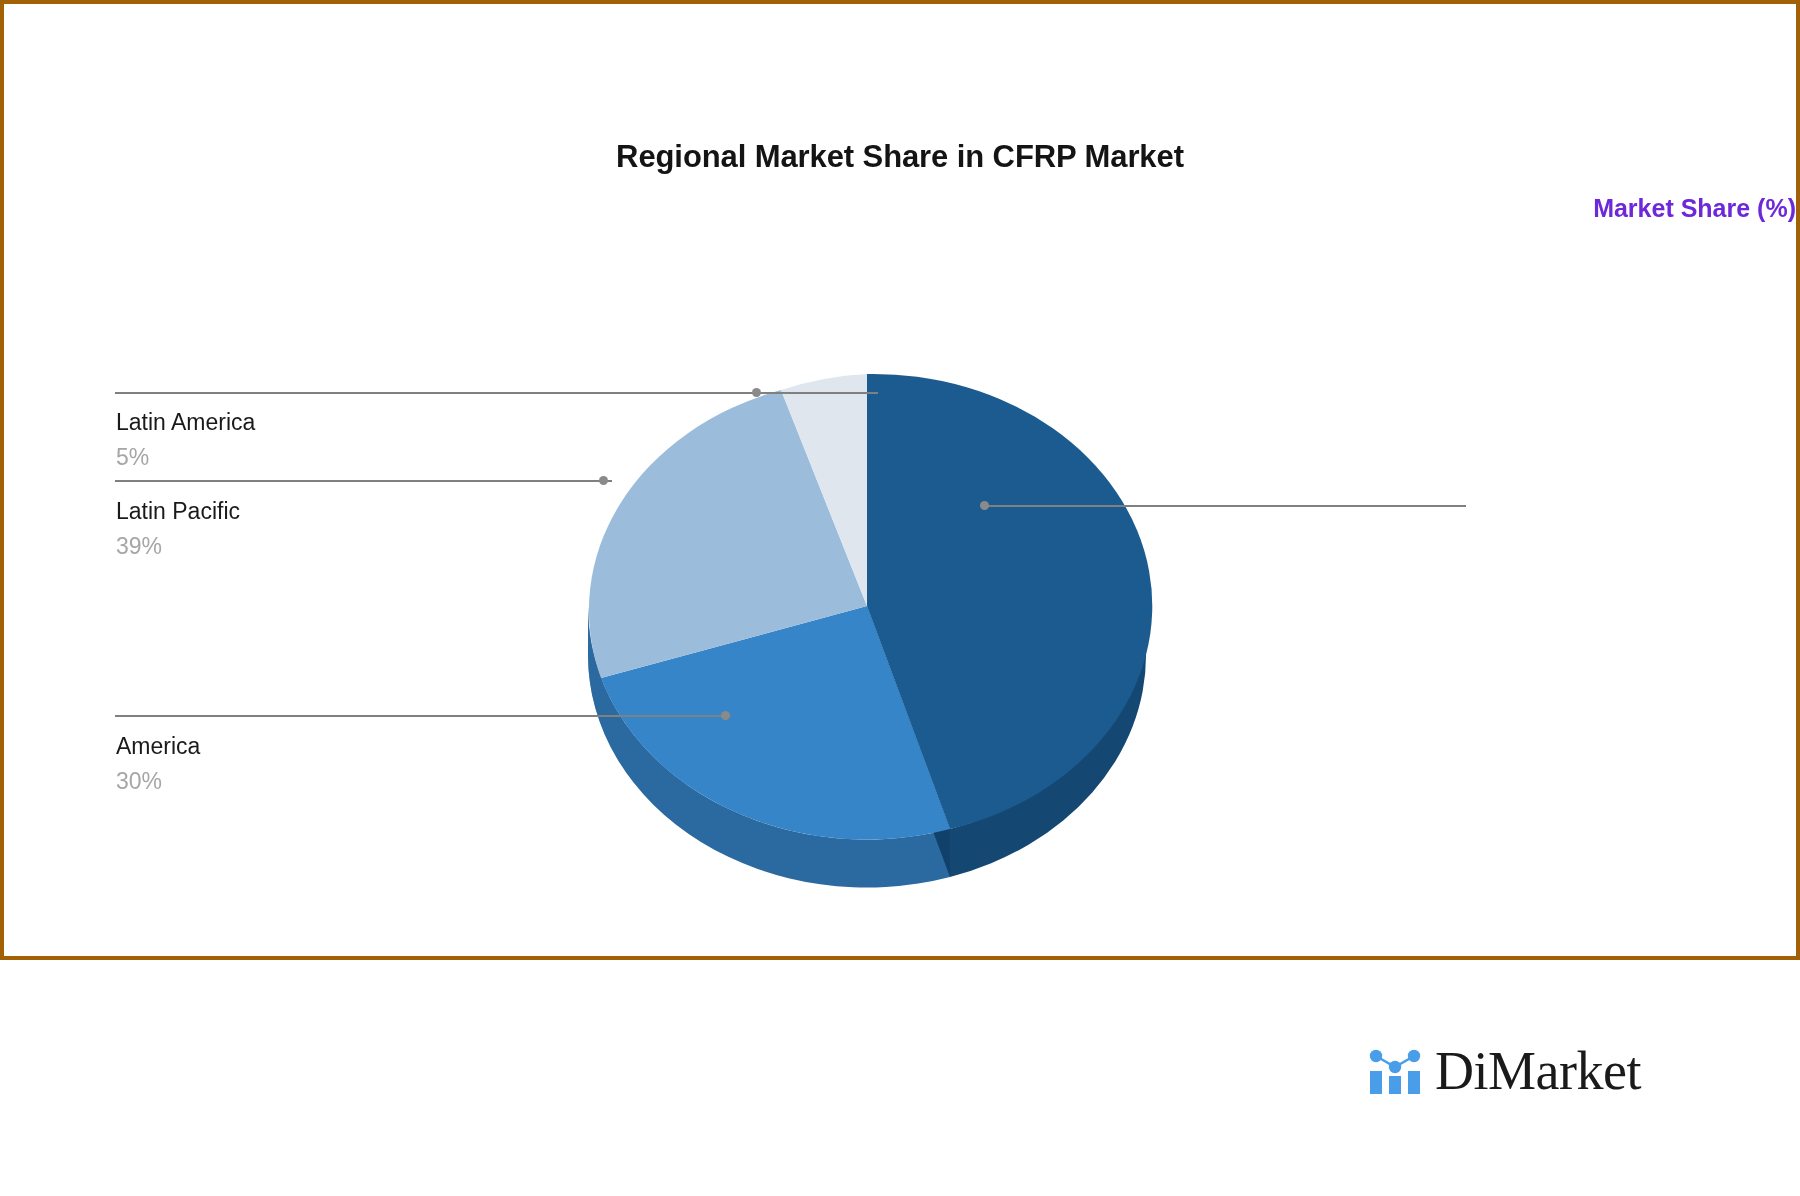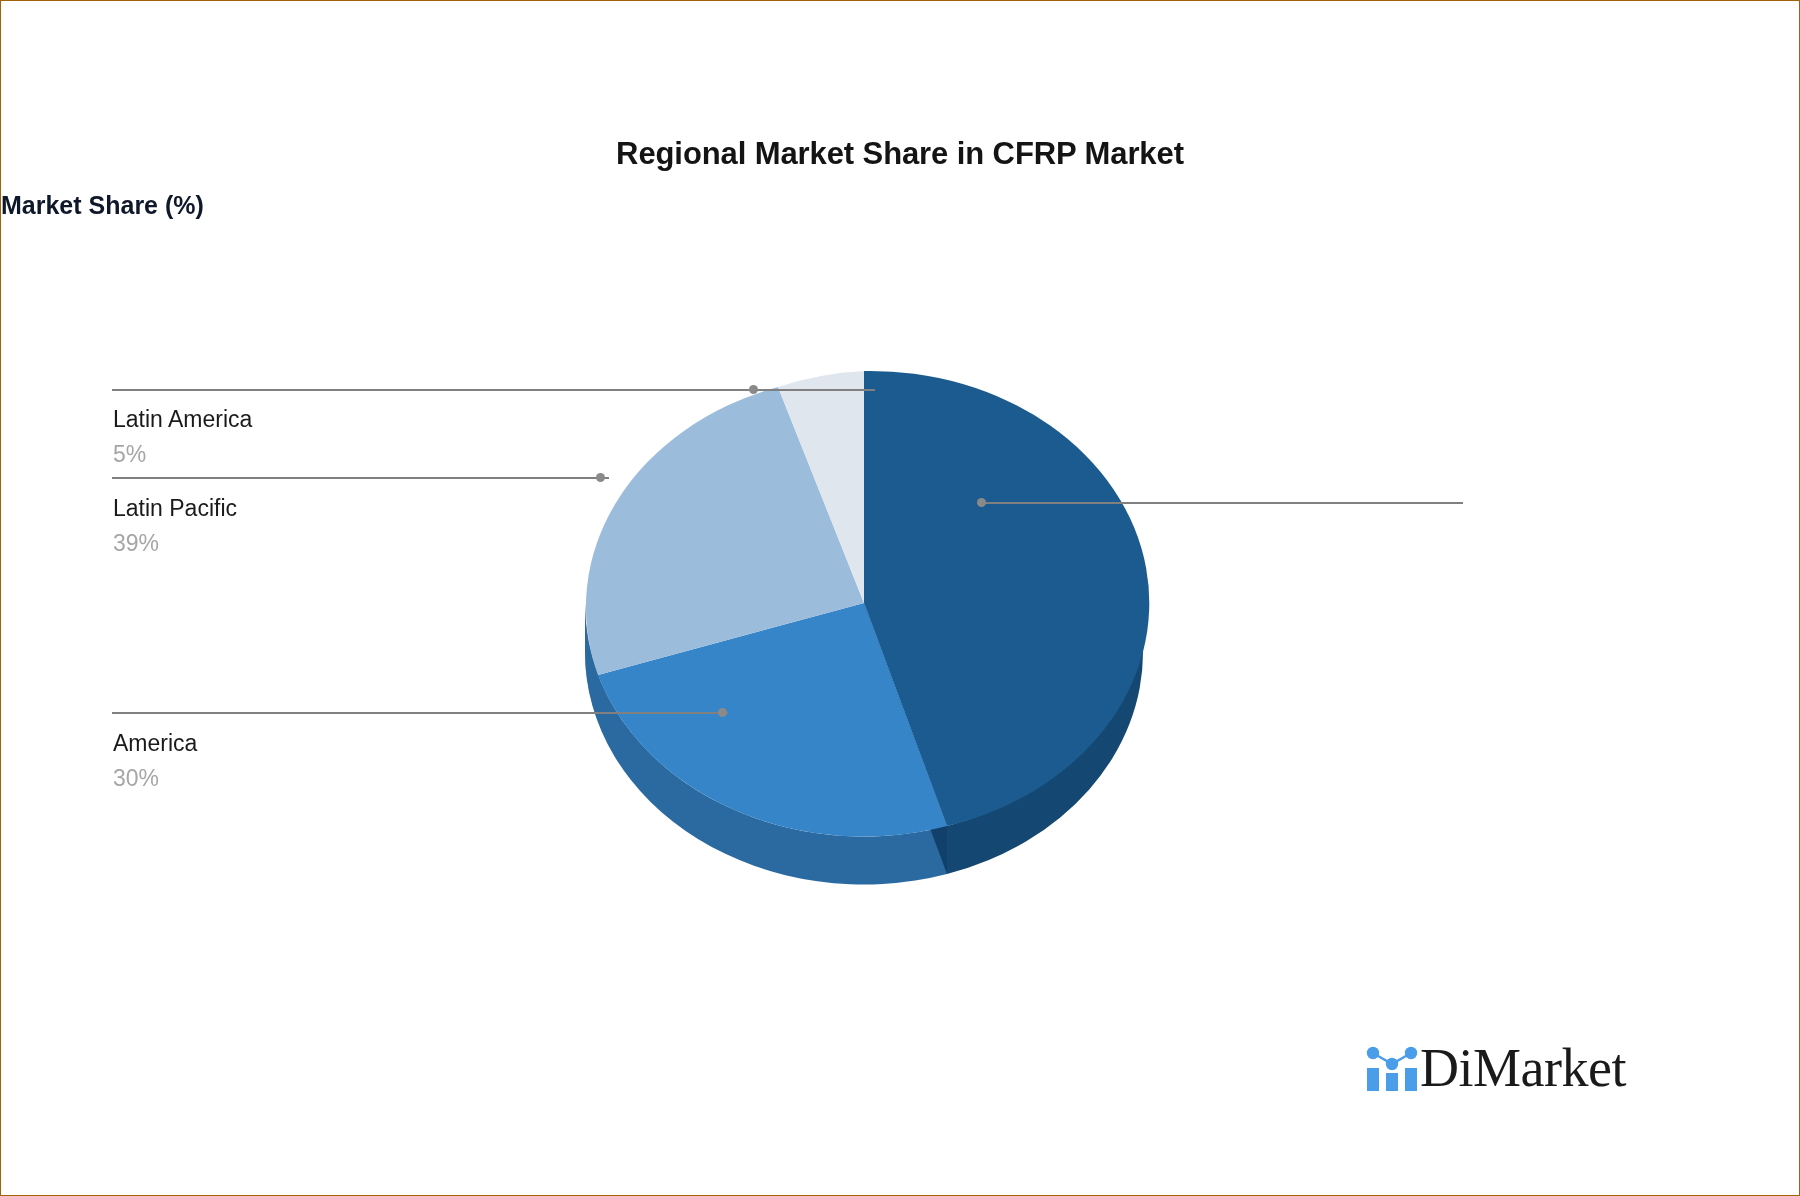--- a/index.html
+++ b/index.html
@@ -6,44 +6,44 @@
   * { box-sizing: border-box; }
   html, body {
     margin: 0; padding: 0;
     width: 1800px; height: 1196px;
     background: #ffffff;
     font-family: "Liberation Sans", sans-serif;
     overflow: hidden;
   }
   #canvas {
     position: relative;
-    width: 1800px; height: 1196px;
+    width: 1800px; height: 960px;
     background: #ffffff;
-    border: 1px solid #a16207;
+    border: 4px solid #a16207;
   }
 
   
   #chart-title {
     position: absolute;
     left: 0; right: 0;
     top: 135px;
     text-align: center;
     font-size: 31px;
     font-weight: bold;
     color: #141414;
     letter-spacing: -0.1px;
   }
   #chart-subtitle {
     position: absolute;
     left: 0; right: 0;
     top: 190px;
-    text-align: left;
+    text-align: right;
     font-size: 25px;
     font-weight: bold;
-    color: #0f172a;
+    color: #6d28d9;
   }
 
   
   #pie-area {
     position: absolute;
     left: 578px;
     top: 370px;
     width: 650px;
     height: 560px;
   }
@@ -76,20 +76,21 @@
   .callout.left { text-align: left; }
   .callout.right { text-align: right; }
 
   
   #logo {
     position: absolute;
     left: 1363px;
     top: 1040px;
     display: flex;
     align-items: center;
+    gap: 12px;
   }
   #logo-mark { display: block; }
   #logo-text {
     font-family: "Liberation Serif", serif;
     font-size: 54px;
     color: #1a1a1a;
     line-height: 1;
     letter-spacing: -0.5px;
   }
 </style>

